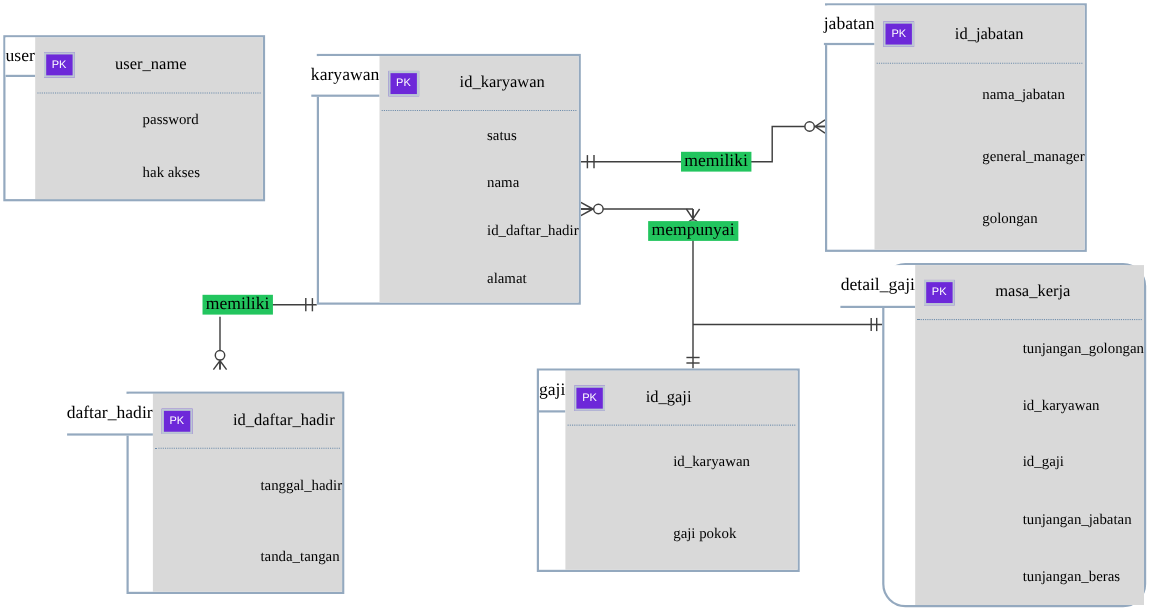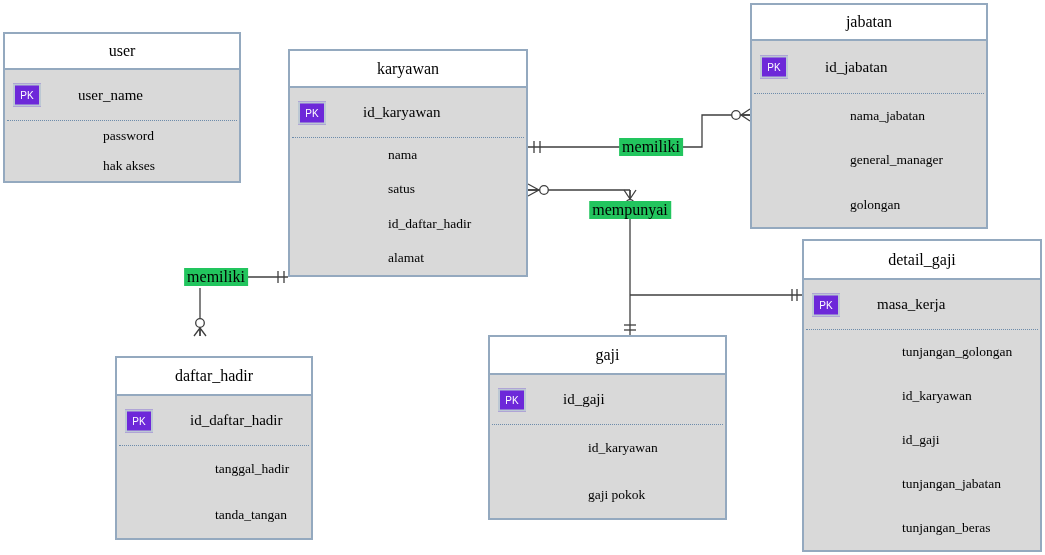--- a/index.html
+++ b/index.html
@@ -5,21 +5,21 @@
   html,body{margin:0;padding:0;background:#fff;}
   .canvas{
     position:relative;width:1045px;height:555px;background:#ffffff;
     font-family:"Liberation Serif",serif;overflow:hidden;
   }
   svg.connectors{position:absolute;left:0;top:0;width:1045px;height:555px;pointer-events:none;}
 
   .entity{
     position:absolute;box-sizing:border-box;
     border:2px solid #94a9bf;background:#fff;
-    display:flex;flex-direction:column;justify-content:flex-end;
+    display:flex;flex-direction:row;justify-content:flex-end;
   }
   .e-header{
     flex:none;height:var(--hh);box-sizing:border-box;
     display:flex;align-items:center;justify-content:center;
     background:#ffffff;border-bottom:2px solid #94a9bf;
     font-size:16px;color:#000;
   }
   .e-body{
     flex:1;background:#d9d9d9;display:flex;flex-direction:column;min-height:0;
   }
@@ -98,22 +98,22 @@
   </div>
 
   <div class="entity" style="left:288px;top:33px;width:240px;height:228px;margin-top:16px;--hh:37px;--pkh:49px;">
     <div class="e-header">karyawan</div>
     <div class="e-body">
       <div class="pk-row">
         <span class="pk-badge">PK</span>
         <span class="pk-name">id_karyawan</span>
       </div>
       <div class="sep"></div>
+      <div class="f-row">satus</div>
       <div class="f-row">nama</div>
-      <div class="f-row">satus</div>
       <div class="f-row">id_daftar_hadir</div>
       <div class="f-row">alamat</div>
     </div>
   </div>
 
   <div class="entity" style="left:750px;top:3px;width:238px;height:226px;--hh:36px;--pkh:52px;">
     <div class="e-header">jabatan</div>
     <div class="e-body">
       <div class="pk-row">
         <span class="pk-badge">PK</span>
@@ -145,21 +145,21 @@
       <div class="pk-row">
         <span class="pk-badge">PK</span>
         <span class="pk-name">id_gaji</span>
       </div>
       <div class="sep"></div>
       <div class="f-row">id_karyawan</div>
       <div class="f-row">gaji pokok</div>
     </div>
   </div>
 
-  <div class="entity" style="left:802px;top:239px;width:240px;height:313px;--hh:39px;--pkh:49px;">
+  <div class="entity" style="left:802px;top:239px;width:240px;height:313px;border-radius:21px;--hh:39px;--pkh:49px;">
     <div class="e-header">detail_gaji</div>
     <div class="e-body">
       <div class="pk-row">
         <span class="pk-badge">PK</span>
         <span class="pk-name">masa_kerja</span>
       </div>
       <div class="sep"></div>
       <div class="f-row">tunjangan_golongan</div>
       <div class="f-row">id_karyawan</div>
       <div class="f-row">id_gaji</div>

